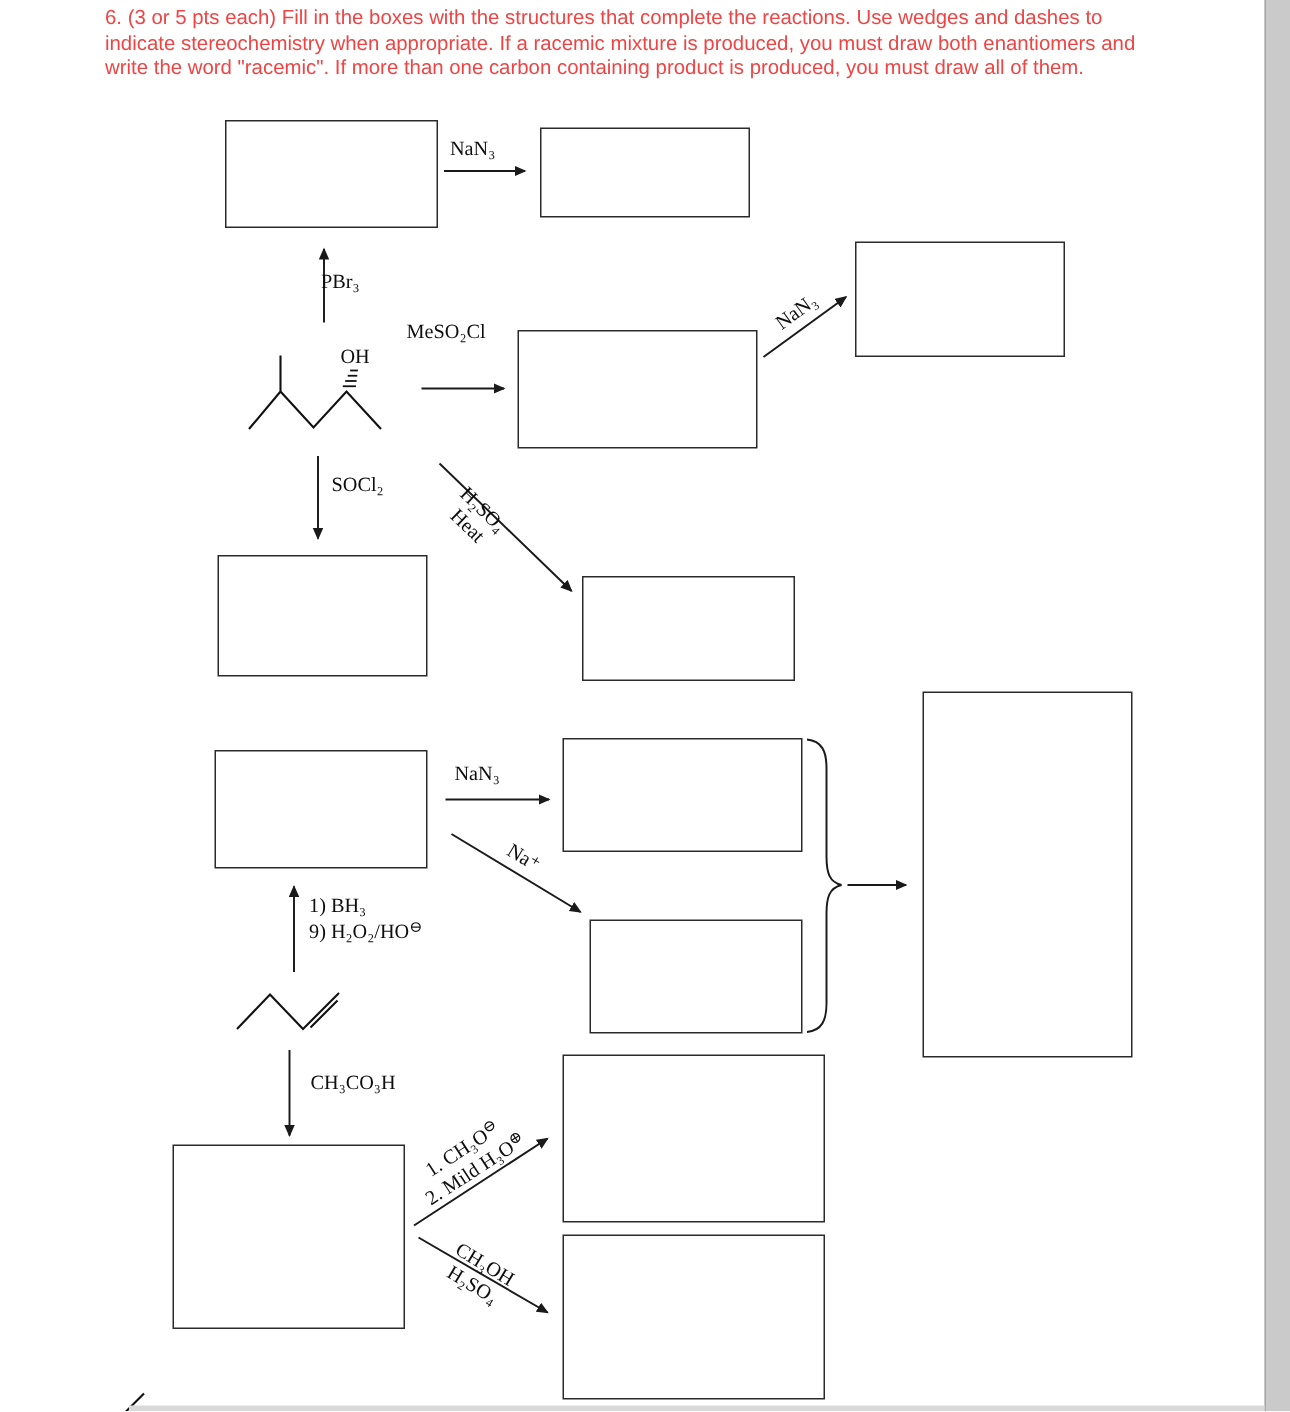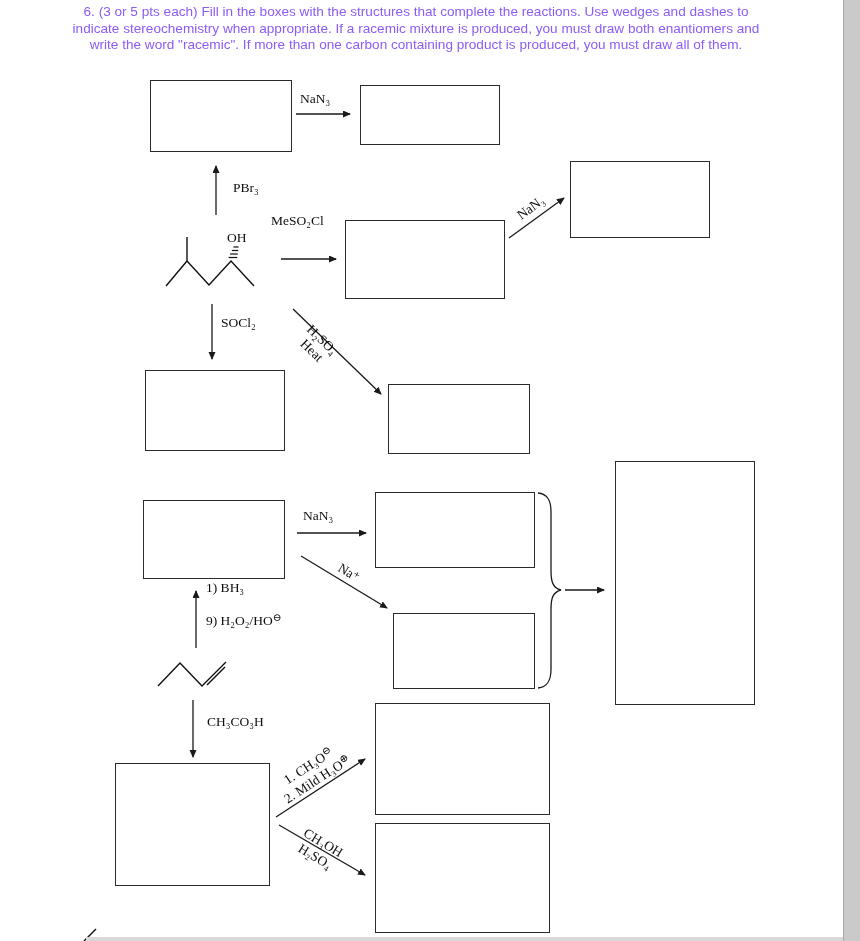--- a/index.html
+++ b/index.html
@@ -1,19 +1,19 @@
 <!DOCTYPE html>
 <html><head>
 <meta charset="utf-8">
 <style>
   html,body{margin:0;padding:0;background:#fff;}
   .canvas{position:relative;width:860px;height:941px;background:#ffffff;overflow:hidden;
           font-family:"Liberation Sans","DejaVu Sans",sans-serif;}
   .problem{position:absolute;left:70px;top:4px;width:692px;font-size:13.6px;line-height:1.23;
-           color:#8b5cf6;text-align:center;}
+           color:#ef4444;}
   .overlay{position:absolute;left:0;top:0;z-index:1;pointer-events:none;}
   .box{position:absolute;border:1.4px solid #2b2b2b;background:transparent;z-index:2;}
   .lbl{position:absolute;z-index:3;font-family:"Liberation Serif","DejaVu Serif",serif;
        font-size:13.5px;color:#0e0e0e;white-space:nowrap;}
   .rot{transform-origin:center center;}
   .sup{font-size:10.5px;position:relative;top:-4px;}
   .edge-right{position:absolute;left:843px;top:0;width:17px;height:941px;background:#cacaca;
               border-left:1px solid #a8a8a8;z-index:4;}
   .edge-bottom{position:absolute;left:86px;top:937px;width:757px;height:4px;background:#d9d9d9;z-index:4;}
 </style>
@@ -76,35 +76,35 @@
   <div class="box" style="left:388px;top:384px;width:140px;height:68px"></div>
   <div class="box" style="left:143px;top:500px;width:140px;height:77px"></div>
   <div class="box" style="left:375px;top:492px;width:158px;height:74px"></div>
   <div class="box" style="left:393px;top:613px;width:140px;height:74px"></div>
   <div class="box" style="left:615px;top:461px;width:138px;height:242px"></div>
   <div class="box" style="left:115px;top:763px;width:153px;height:121px"></div>
   <div class="box" style="left:375px;top:703px;width:173px;height:110px"></div>
   <div class="box" style="left:375px;top:823px;width:173px;height:108px"></div>
 
   <div class="lbl" style="left:300px;top:91px">NaN₃</div>
-  <div class="lbl" style="left:233px;top:180px">PBr₃</div>
+  <div class="lbl" style="left:214px;top:180px">PBr₃</div>
   <div class="lbl" style="left:227px;top:230px">OH</div>
   <div class="lbl" style="left:271px;top:213px">MeSO₂Cl</div>
   <div class="lbl rot" style="left:504px;top:200px;width:54px;text-align:center;transform:rotate(-36deg)">NaN₃</div>
   <div class="lbl" style="left:221px;top:315px">SOCl₂</div>
 
   <div class="lbl rot" style="left:276px;top:330px;width:82px;text-align:center;transform:rotate(44deg);line-height:1.12">
     <div>H₂SO₄</div>
     <div>Heat</div>
   </div>
 
   <div class="lbl" style="left:303px;top:508px">NaN₃</div>
   <div class="lbl rot" style="left:332px;top:564px;width:34px;text-align:center;transform:rotate(31deg)">Na⁺</div>
 
-  <div class="lbl" style="left:206px;top:580px">1) BH₃</div>
+  <div class="lbl" style="left:206px;top:596px">1) BH₃</div>
   <div class="lbl" style="left:206px;top:613px">
     <span>9) H₂O₂/HO</span><span class="sup">⊖</span>
   </div>
 
   <div class="lbl" style="left:207px;top:714px">CH₃CO₃H</div>
 
   <div class="lbl rot" style="left:257px;top:757px;width:112px;text-align:center;transform:rotate(-33deg);line-height:1.18">
     <div>
       <span>1. CH₃O</span><span class="sup">⊖</span>
     </div>

